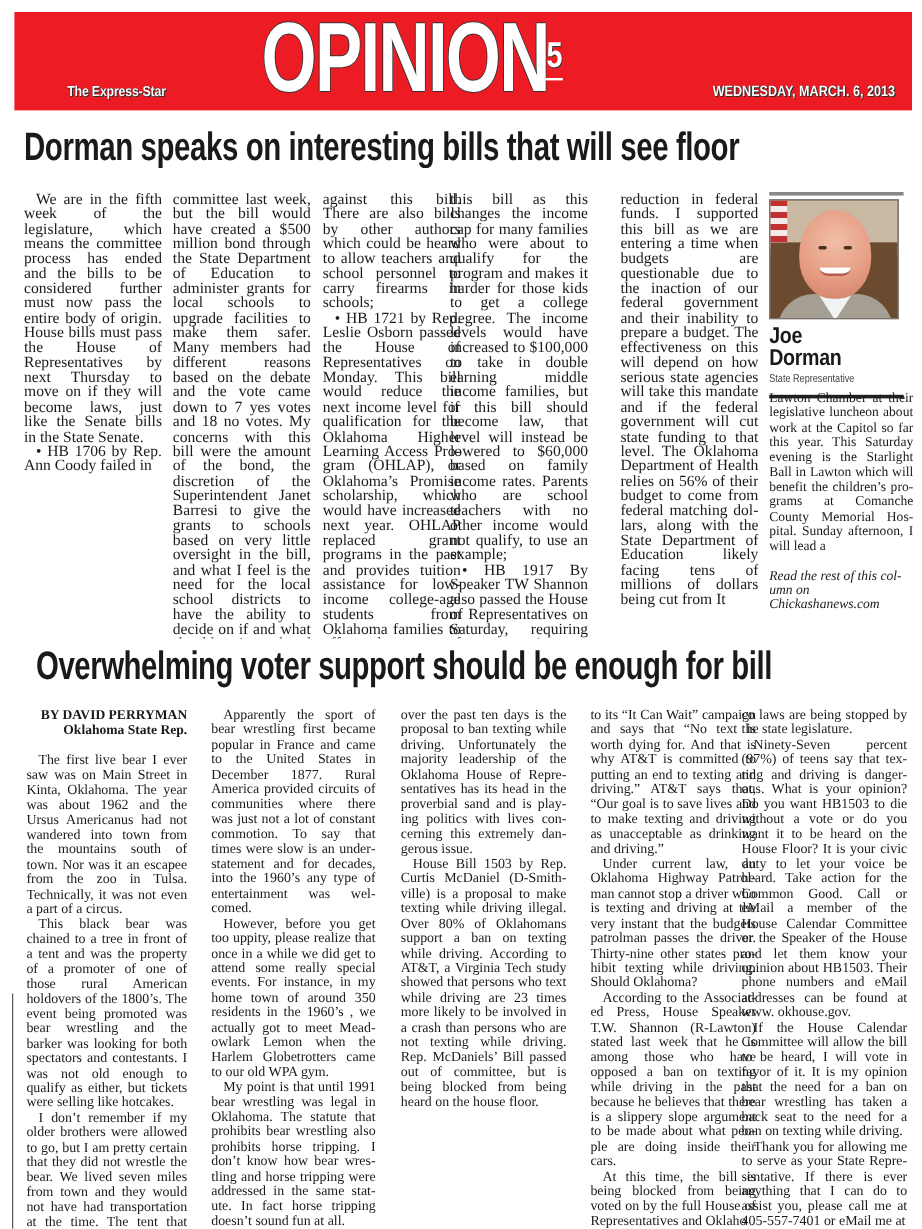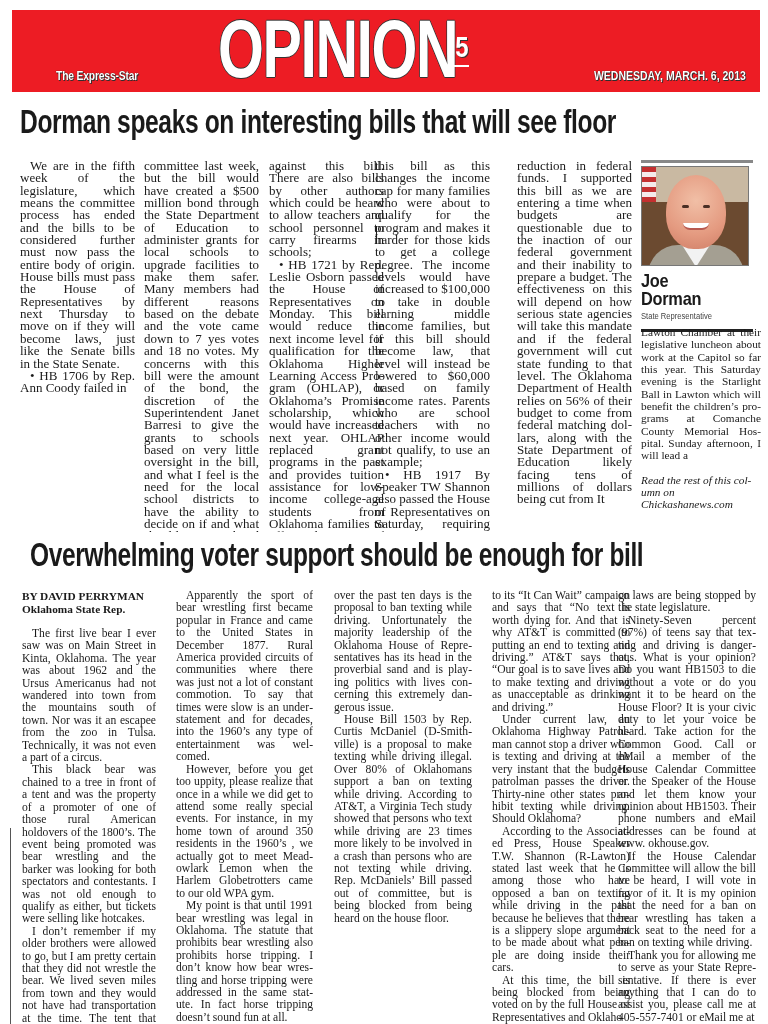--- a/index.html
+++ b/index.html
@@ -18,21 +18,21 @@
   .headline { position: absolute; font-family: "Liberation Sans", sans-serif; font-weight: bold; color: #1a1a1a; white-space: nowrap; letter-spacing: -0.5px; transform-origin: left top; }
   .headline.h1 { left: 20px; top: 103px; font-size: 33px; line-height: 38px; transform: scaleX(0.745); }
   .headline.h2 { left: 30px; top: 536px; font-size: 33px; line-height: 38px; transform: scaleX(0.742); }
 
   
   .col { position: absolute; font-size: 13px; line-height: 12.35px; text-align: justify; hyphens: manual; color: #1a1a1a; overflow: hidden; }
   .col p { text-indent: 10px; }
   .a1 { top: 160px; height: 372px; }
   .a2 { top: 590px; height: 434px; font-size: 11.6px; line-height: 12.4px; }
 
-  .byline { text-align: left; font-weight: bold; font-size: 11.3px; line-height: 13px; margin-bottom: 12px; }
+  .byline { text-align: right; font-weight: bold; font-size: 11.3px; line-height: 13px; margin-bottom: 12px; }
 
   
   .author-box { position: absolute; left: 641px; top: 160px; width: 112px; }
   .author-box .topline { height: 3px; background: #888; margin-bottom: 3px; }
   .photo { width: 108px; height: 100px; position: relative; overflow: hidden; border: 1px solid #777; background: #8a6b52; }
   .photo .wall { position: absolute; left: 0; top: 0; width: 100%; height: 45px; background: #c9b9a2; }
   .photo .flag { position: absolute; left: 0; top: 0; width: 14px; height: 40px; background: repeating-linear-gradient(180deg, #c43030 0 5px, #f4eaea 5px 10px); }
   .photo .chair { position: absolute; left: 0; top: 35px; width: 100%; height: 65px; background: #6b4a30; }
   .photo .suit { position: absolute; left: 6px; top: 78px; width: 96px; height: 30px; border-radius: 40px 40px 0 0; background: #a49f92; }
   .photo .shirt { position: absolute; left: 40px; top: 78px; width: 28px; height: 22px; background: #f2f2f2; clip-path: polygon(0 0, 100% 0, 50% 100%); }

